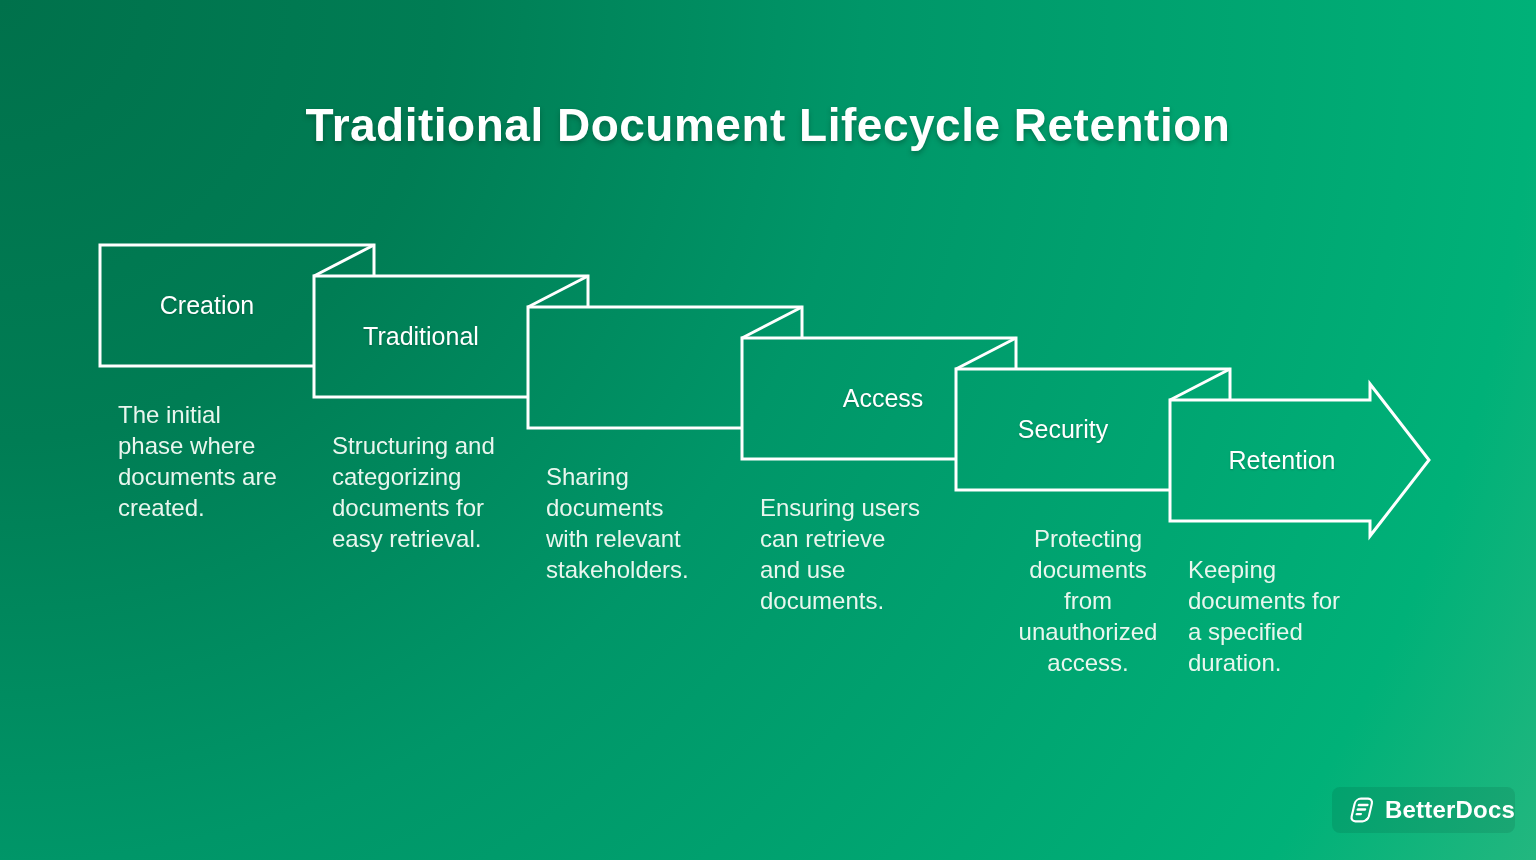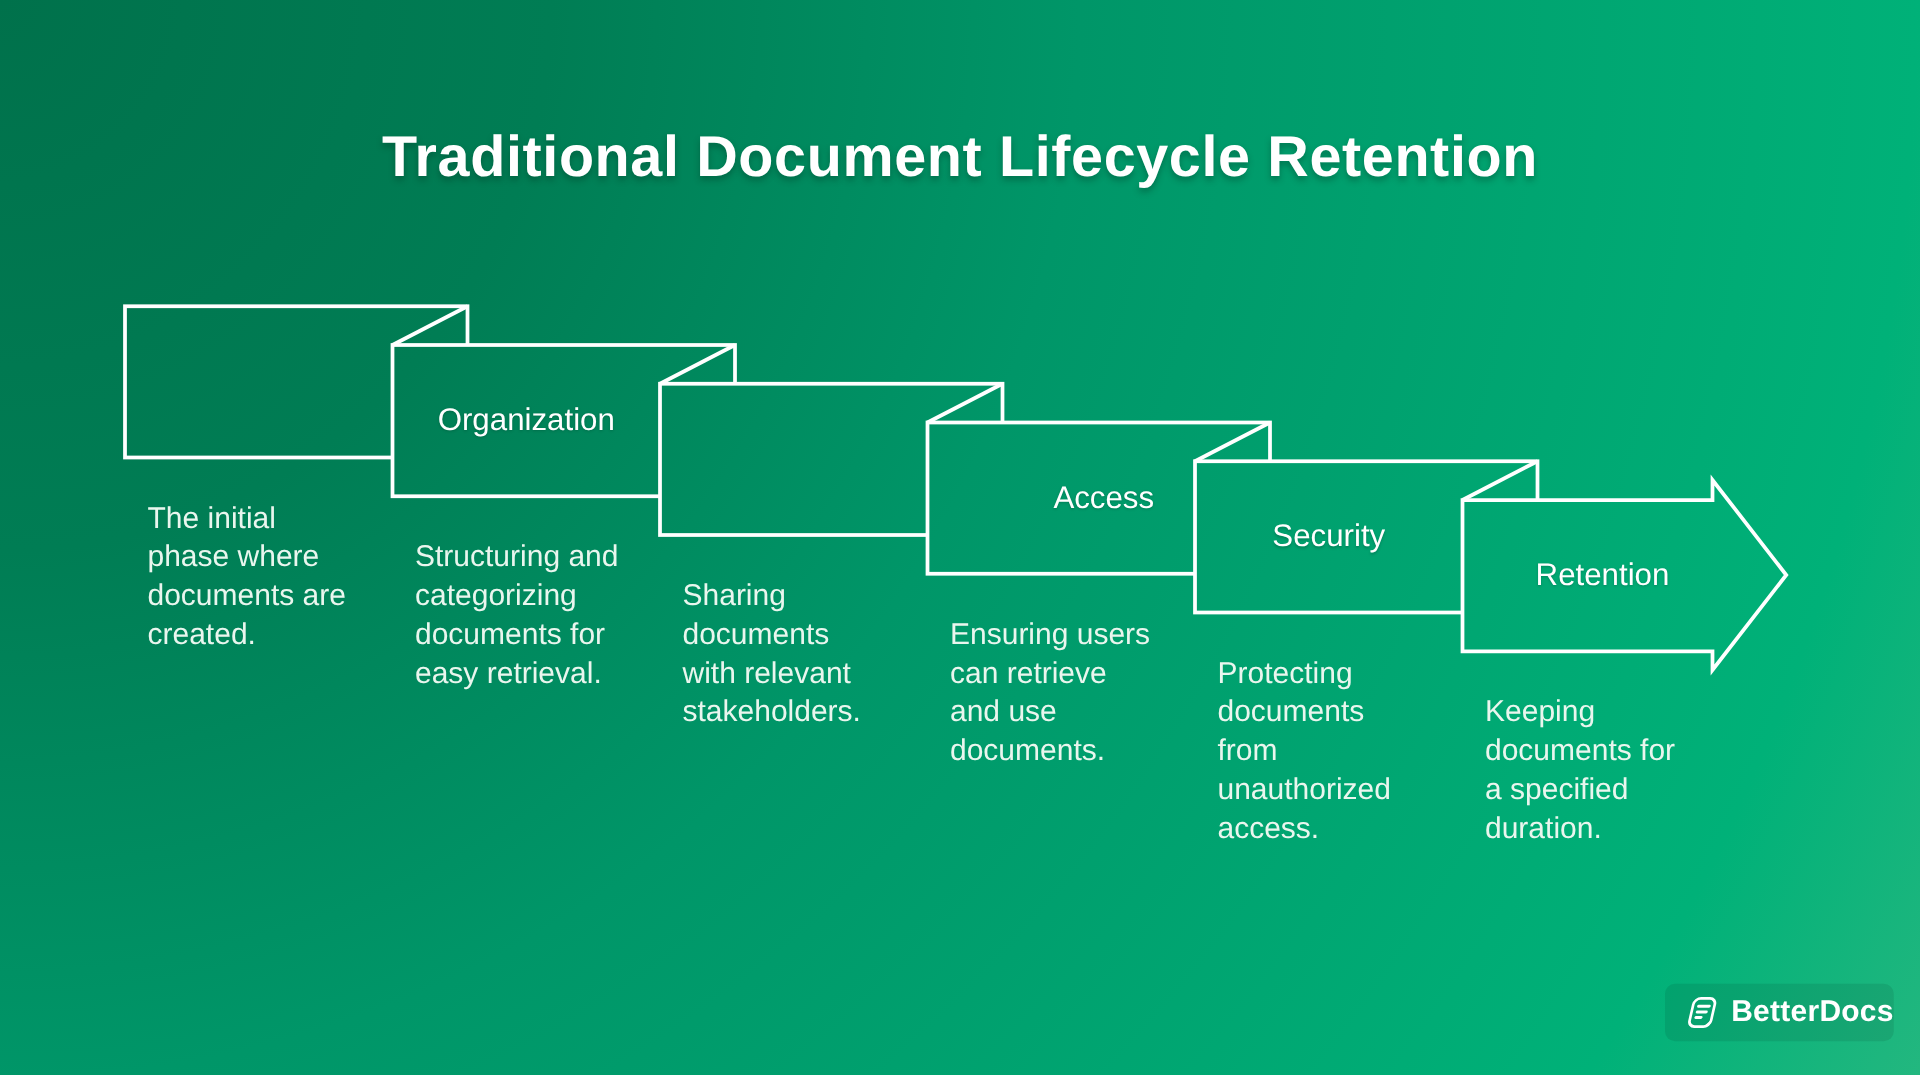--- a/index.html
+++ b/index.html
@@ -69,42 +69,43 @@
       <line x1="314" y1="276" x2="374" y2="245"></line>
       <line x1="528" y1="307" x2="588" y2="276"></line>
       <line x1="742" y1="338" x2="802" y2="307"></line>
       <line x1="956" y1="369" x2="1016" y2="338"></line>
       <line x1="1170" y1="400" x2="1230" y2="369"></line>
     </g>
   </svg>
 
   <div class="page-title">Traditional Document Lifecycle Retention</div>
 
-  <div class="stage-label" style="left:314px;top:276px;">Organization</div>
+  <div class="stage-label" style="left:100px;top:245px;">Creation</div>
+  <div class="stage-label" style="left:314px;top:276px;">Traditional</div>
   <div class="stage-label" style="left:742px;top:338px;padding-left:34px;">Access</div>
   <div class="stage-label" style="left:956px;top:369px;">Security</div>
   <div class="stage-label" style="left:1170px;top:400px;width:200px;padding-left:12px;">Retention</div>
 
   <div class="stage-desc" style="left:118px;top:399px;">The initial
 phase where
 documents are
 created.</div>
   <div class="stage-desc" style="left:332px;top:430px;">Structuring and
 categorizing
 documents for
 easy retrieval.</div>
   <div class="stage-desc" style="left:546px;top:461px;">Sharing
 documents
 with relevant
 stakeholders.</div>
   <div class="stage-desc" style="left:760px;top:492px;">Ensuring users
 can retrieve
 and use
 documents.</div>
-  <div class="stage-desc" style="left:974px;top:523px;">Protecting
+  <div class="stage-desc" style="left:974px;top:523px;text-align:center;">Protecting
 documents
 from
 unauthorized
 access.</div>
   <div class="stage-desc" style="left:1188px;top:554px;">Keeping
 documents for
 a specified
 duration.</div>
 
   <div class="badge">

